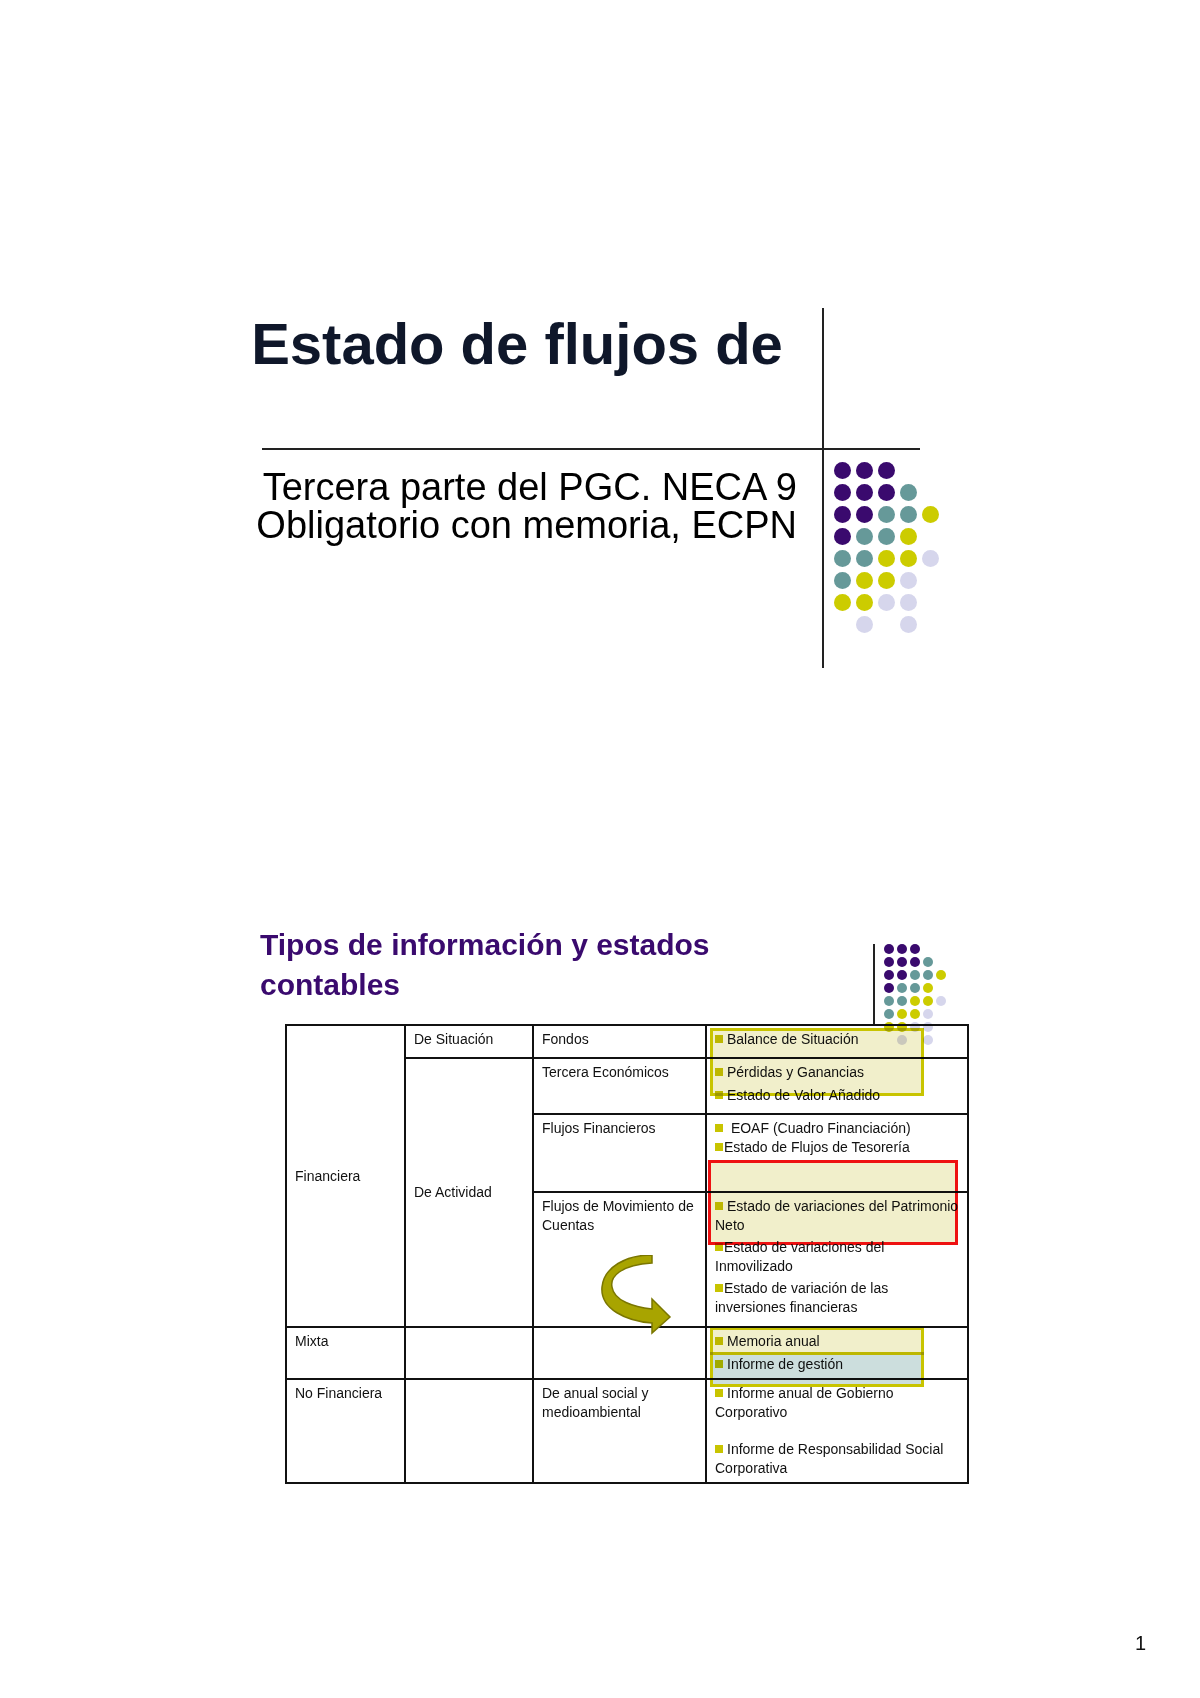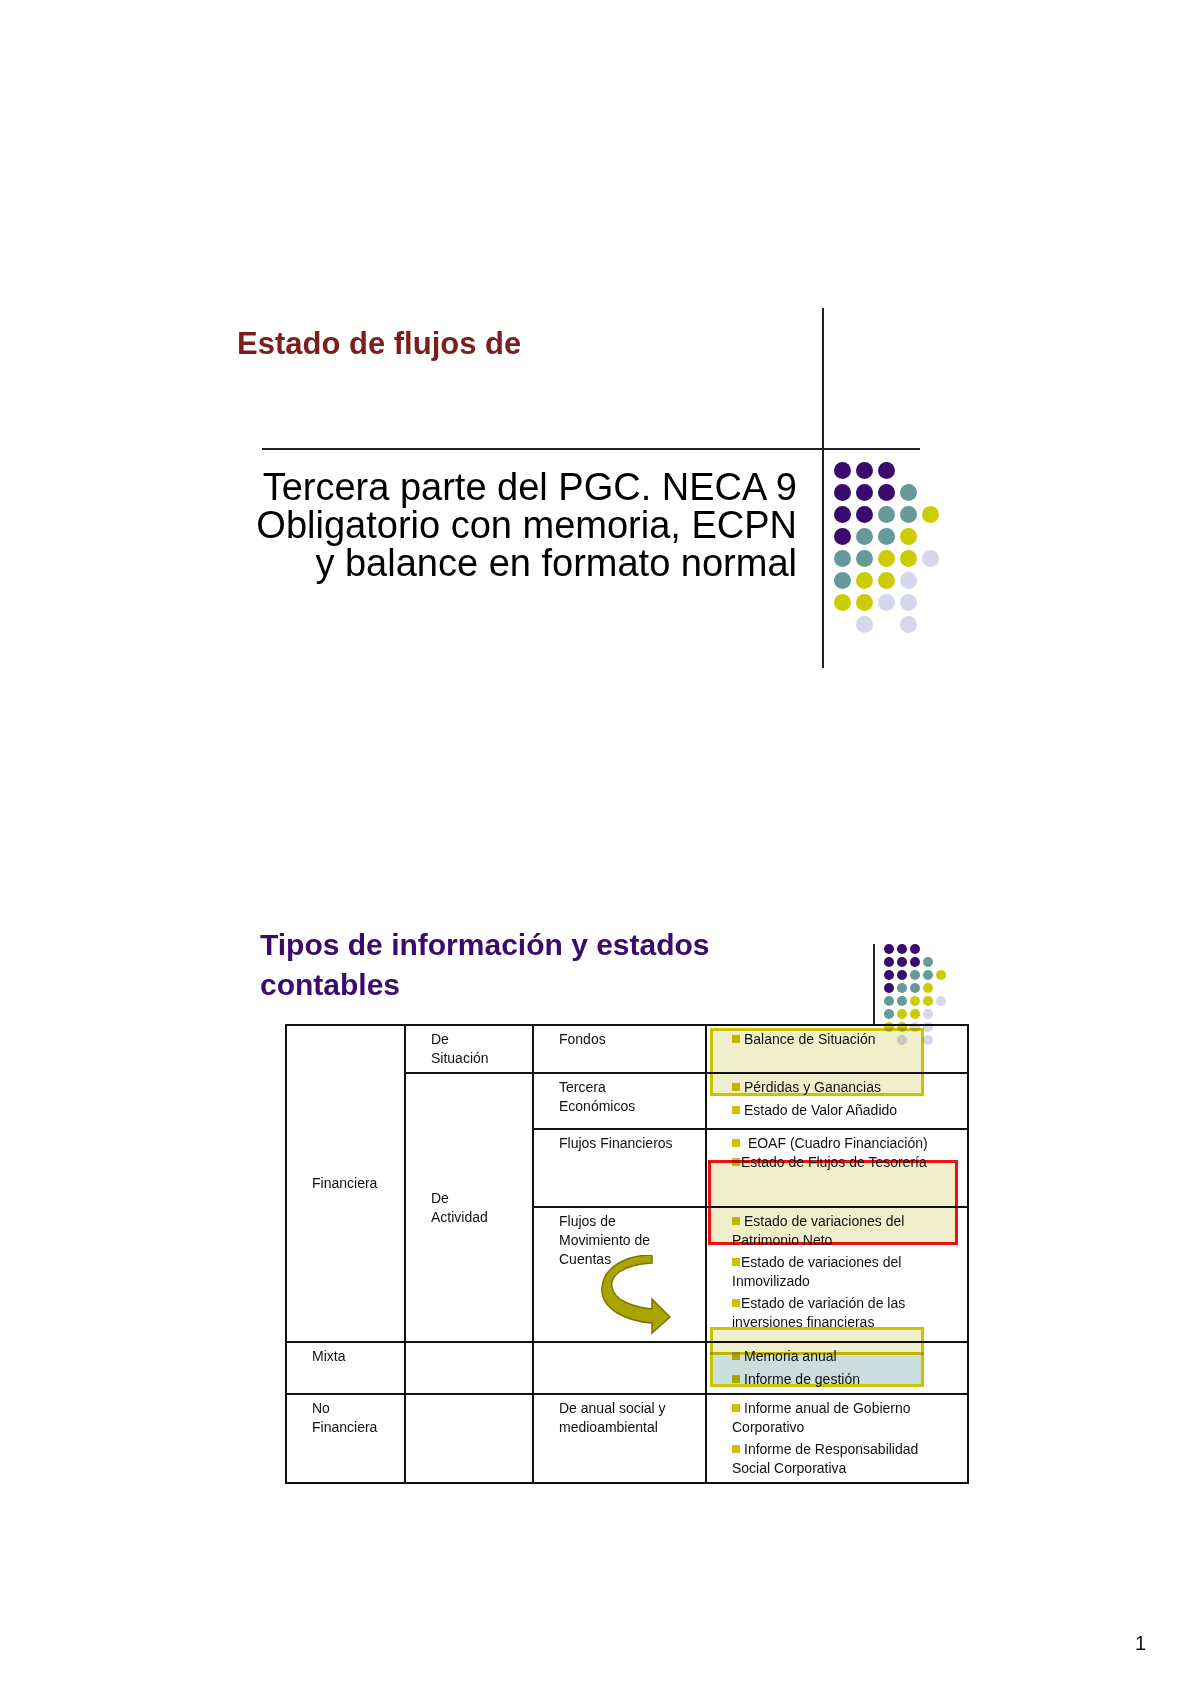--- a/index.html
+++ b/index.html
@@ -1,40 +1,39 @@
 <!DOCTYPE html>
 <html><head>
 <meta charset="utf-8">
 <style>
   html, body { margin:0; padding:0; }
   body { width:1200px; height:1698px; background:#ffffff; position:relative; overflow:hidden; font-family:"Liberation Sans", sans-serif; }
   .abs { position:absolute; }
-  .title1 { right:403px; top:316px; text-align:left; color:#7f1d1d; font-weight:bold; font-size:31px; line-height:56px; width:560px; }
+  .title1 { right:403px; top:316px; text-align:center; color:#0f172a; font-weight:bold; font-size:58px; line-height:56px; width:560px; }
   .sub1 { right:403px; top:468px; text-align:right; color:#000; font-size:38px; line-height:38px; width:600px; }
   .vline { background:#222; width:1.5px; }
   .hline { background:#222; height:1.5px; }
   .dot { position:absolute; border-radius:50%; }
   .title2 { left:260px; top:925px; color:#3a0a6e; font-weight:bold; font-size:30px; line-height:40px; width:600px; }
   table.grid { position:absolute; left:285px; top:1024px; border-collapse:collapse; font-size:14px; color:#111; }
-  table.grid td { border:2.5px solid #111; vertical-align:top; padding:4px 25px; line-height:19px; }
+  table.grid td { border:2.5px solid #111; vertical-align:top; padding:4px 8px; line-height:19px; }
   .bul { display:inline-block; width:8px; height:8px; background:#c8c400; margin-right:4px; vertical-align:1px; }
   .pagenum { right:54px; top:1632px; font-size:20px; color:#111; }
 </style>
 </head>
 <body>
 
 <div class="abs title1">
   <div>Estado de flujos de</div>
 </div>
 <div class="abs vline" style="left:822px; top:308px; height:360px;"></div>
 <div class="abs hline" style="left:262px; top:448px; width:658px;"></div>
 <div class="abs sub1">
   <div>Tercera parte del PGC. NECA 9</div>
   <div>Obligatorio con memoria, ECPN</div>
-  <div>y balance en formato normal</div>
 </div>
 <div class="abs" id="dots1" style="left:834px; top:462px; width:120px; height:180px;">
     <div class="dot" style="left: 0px; top: 0px; width: 17px; height: 17px; background: rgb(58, 10, 110);"></div>
     <div class="dot" style="left: 22px; top: 0px; width: 17px; height: 17px; background: rgb(58, 10, 110);"></div>
     <div class="dot" style="left: 44px; top: 0px; width: 17px; height: 17px; background: rgb(58, 10, 110);"></div>
     <div class="dot" style="left: 0px; top: 22px; width: 17px; height: 17px; background: rgb(58, 10, 110);"></div>
     <div class="dot" style="left: 22px; top: 22px; width: 17px; height: 17px; background: rgb(58, 10, 110);"></div>
     <div class="dot" style="left: 44px; top: 22px; width: 17px; height: 17px; background: rgb(58, 10, 110);"></div>
     <div class="dot" style="left: 66px; top: 22px; width: 17px; height: 17px; background: rgb(102, 153, 153);"></div>
     <div class="dot" style="left: 0px; top: 44px; width: 17px; height: 17px; background: rgb(58, 10, 110);"></div>
@@ -148,21 +147,21 @@
       <div><span class="bul"></span><span>Memoria anual</span></div>
       <div style="margin-top:4px"><span class="bul"></span><span>Informe de gestión</span></div>
     </td>
   </tr>
   <tr style="height:72px">
     <td>No Financiera</td>
     <td></td>
     <td>De anual social y medioambiental</td>
     <td>
       <div><span class="bul"></span><span>Informe anual de Gobierno Corporativo</span></div>
-      <div style="margin-top:3px"><span class="bul"></span><span>Informe de Responsabilidad Social Corporativa</span></div>
+      <div style="margin-top:18px"><span class="bul"></span><span>Informe de Responsabilidad Social Corporativa</span></div>
     </td>
   </tr>
 </tbody>
   </table>
 
 <div class="abs" style="left:710px; top:1028px; width:208px; height:62px; background:rgba(230,226,160,0.55); border:3px solid #c8c400; mix-blend-mode:multiply;"></div>
 <div class="abs" style="left:708px; top:1160px; width:244px; height:79px; background:rgba(230,226,160,0.55); border:3px solid #ee1111; mix-blend-mode:multiply;"></div>
 <div class="abs" style="left:710px; top:1327px; width:208px; height:25px; background:rgba(230,226,160,0.55); border:3px solid #c8c400; border-bottom:none; mix-blend-mode:multiply;"></div>
 <div class="abs" style="left:710px; top:1352px; width:208px; height:29px; background:rgba(170,200,198,0.6); border:3px solid #c8c400; mix-blend-mode:multiply;"></div>
 

